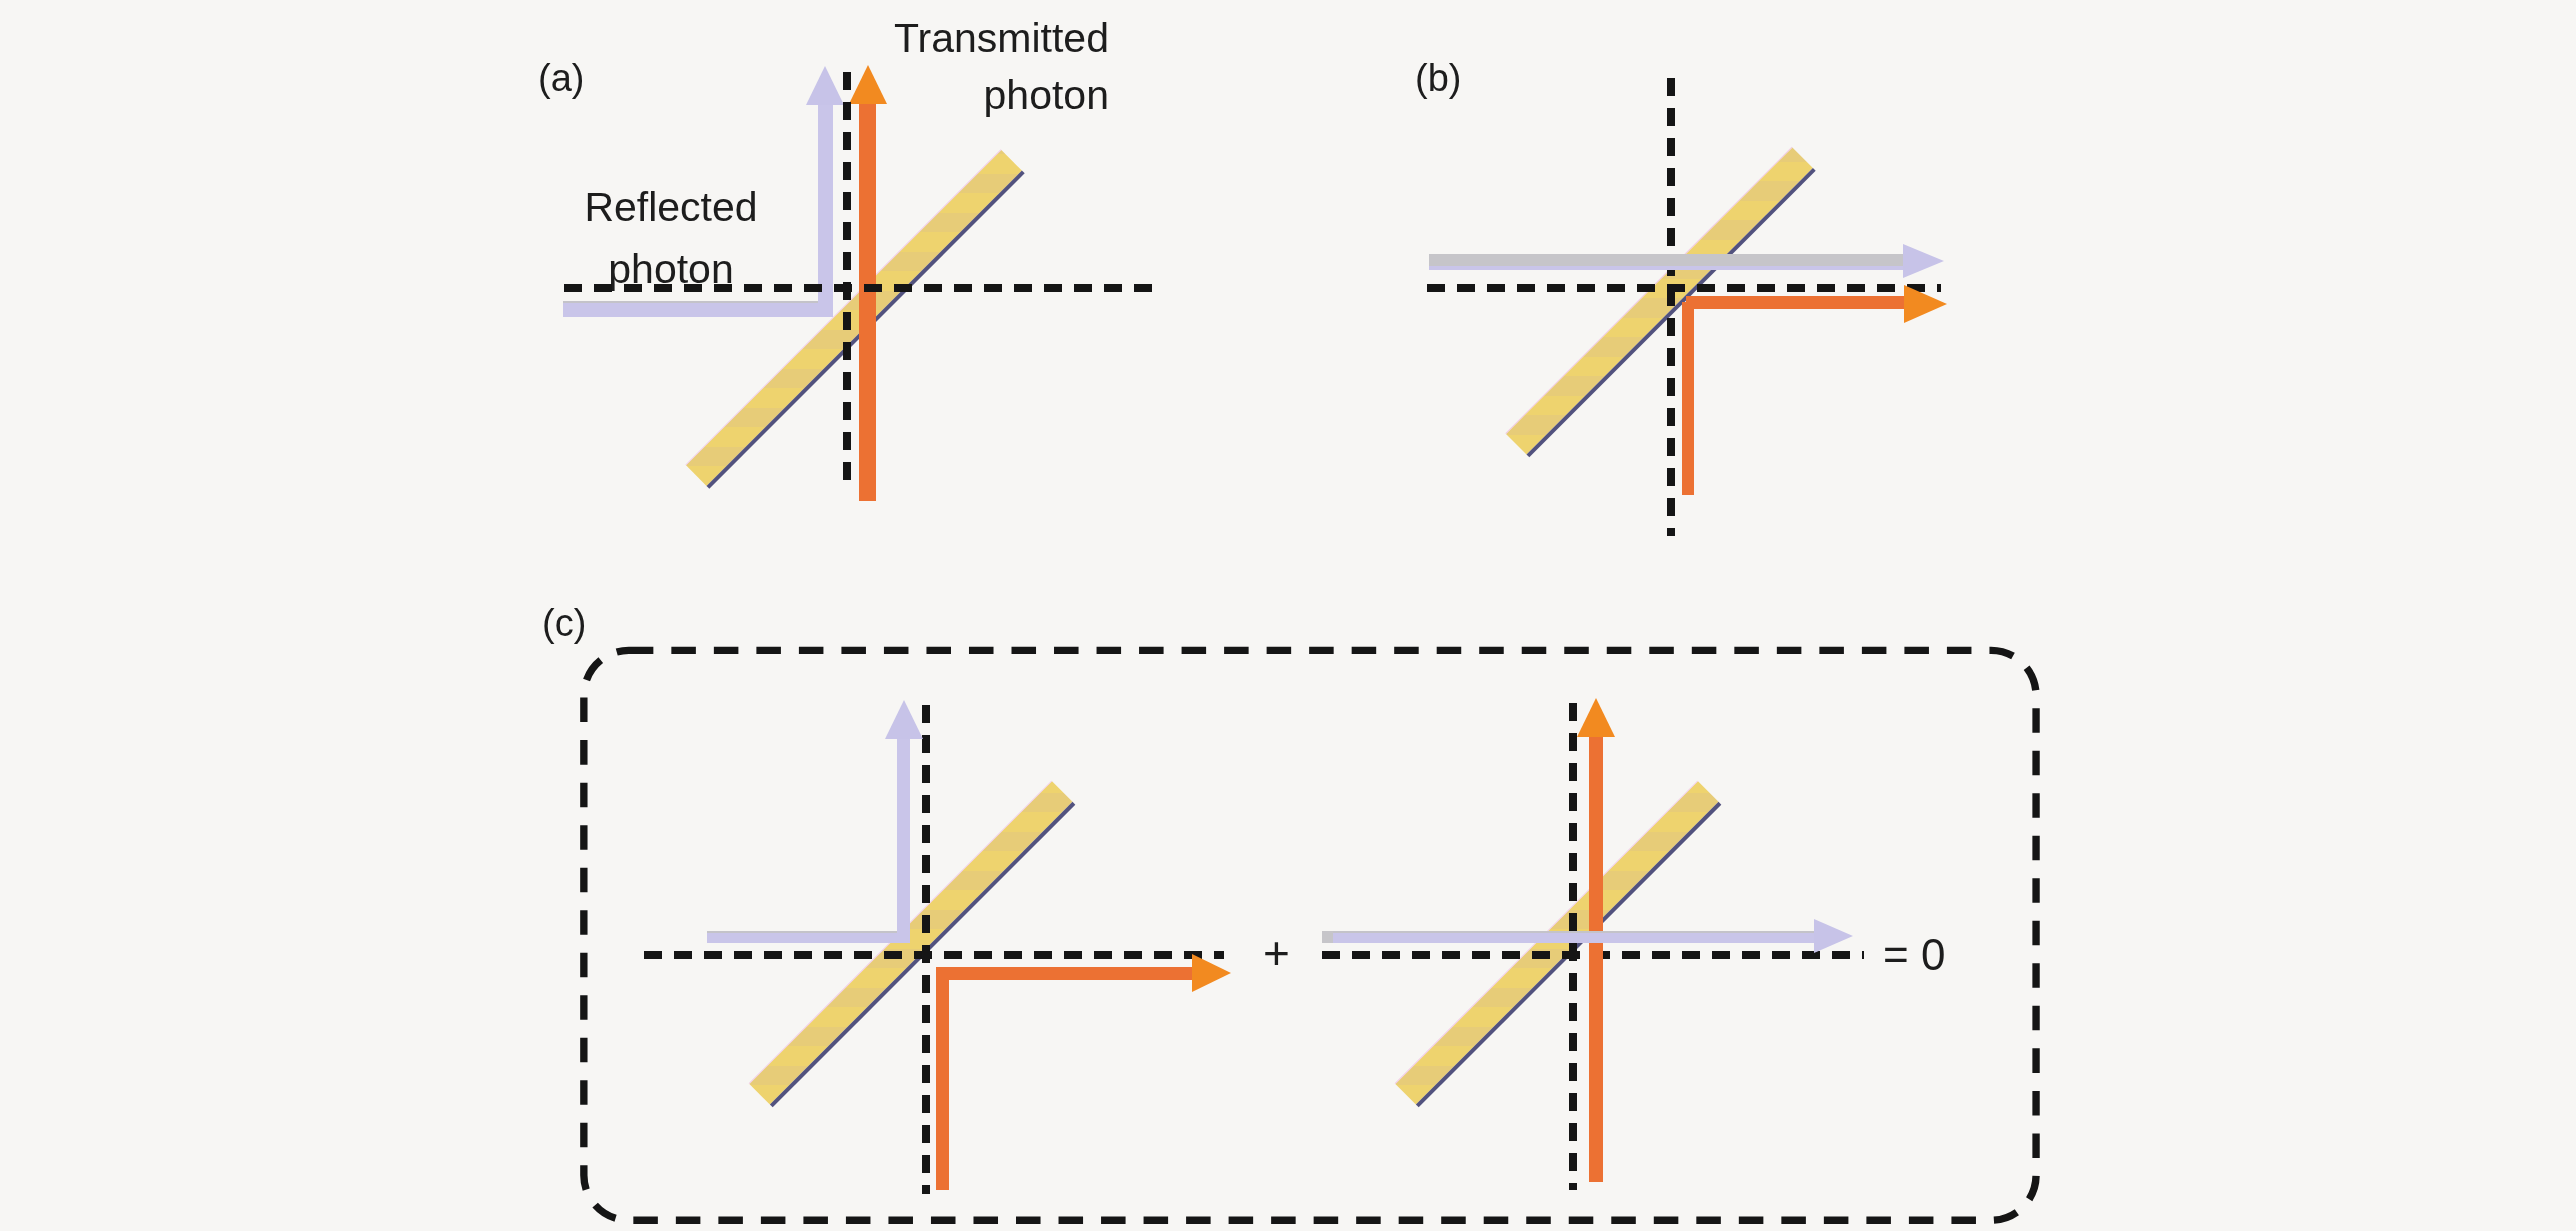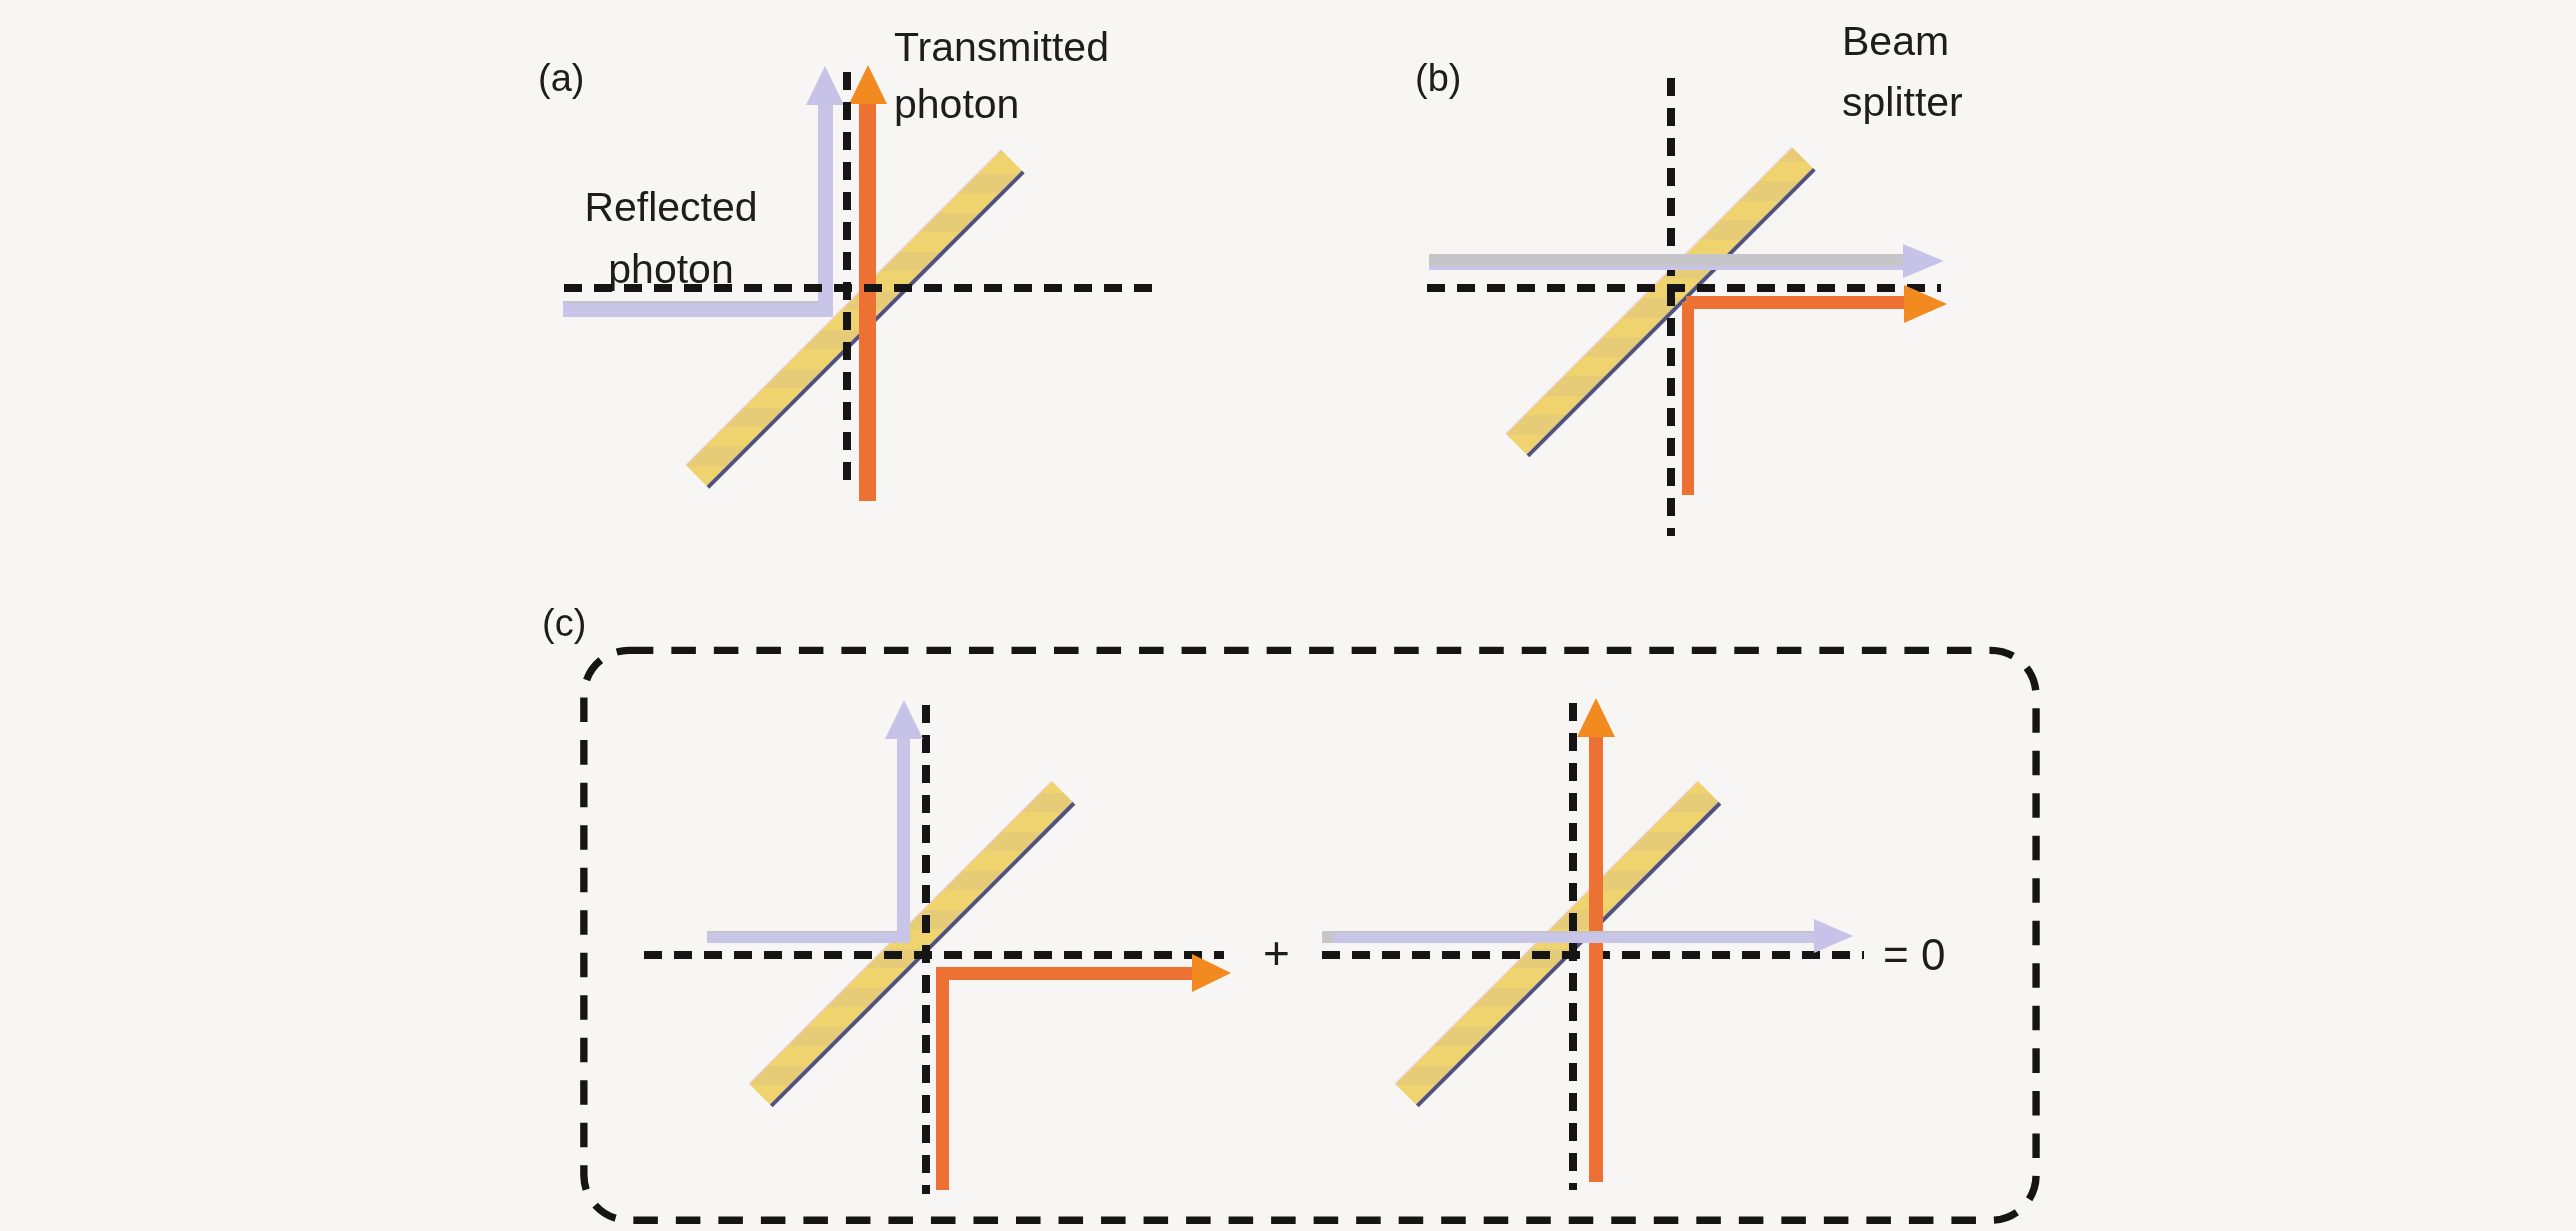--- a/index.html
+++ b/index.html
@@ -44,39 +44,38 @@
   .z1{z-index:1}.z2{z-index:2}.z3{z-index:3}.z5{z-index:5}
   svg{position:absolute;}
 </style>
 </head>
 <body>
 
 <div id="stage">
 
   <div class="txt panel-letter" style="left:538px; top:59px;">(a)</div>
 
-  <div class="txt fig-label" style="left:894px; top:19px; line-height:57px;"><span>Transmitted</span><br><span>photon</span></div>
+  <div class="txt fig-label" style="left:894px; top:10px; line-height:57px;text-align:right;"><span>Transmitted</span><br><span>photon</span></div>
 
   <div class="txt fig-label" style="left:569px; top:136px; width:204px; text-align:center; line-height:62px;margin-top:40px;"><span>Reflected</span><br><span>photon</span></div>
 
   <div class="beam-splitter z1" style="left:632px; top:302px; width:446px; transform:rotate(-45deg);"></div>
 
   <div class="bar lav lav-h z2" style="left:563px; top:301px; width:270px; height:15.5px;"></div>
   <div class="bar lav z2" style="left:818px; top:105px; width:14.7px; height:212px;"></div>
   <div class="head head-up-lav z2" style="left:806px; top:66px;"></div>
 
   <div class="bar org z2" style="left:859px; top:103px; width:17px; height:398px;"></div>
   <div class="head head-up-org z2" style="left:849px; top:65px;"></div>
 
   <div class="dash-h z3" style="left:564px; top:284px; width:597px;"></div>
   <div class="dash-v z3" style="left:843px; top:72px; height:420px;"></div>
 
   <div class="txt panel-letter" style="left:1415px; top:59px;">(b)</div>
 
-  <div class="txt fig-label" style="left:1842px; top:11.4px; line-height:61px;"><span>Beam</span><br><span>splitter</span></div>
 
   <div class="beam-splitter z1" style="left:1458px; top:285px; width:405px; transform:rotate(-45deg);"></div>
 
   <div class="dash-h z2" style="left:1427px; top:284px; width:514px;"></div>
   <div class="dash-v z2" style="left:1667px; top:78px; height:458px;"></div>
 
   <div class="bar lav z3" style="left:1429px; top:259px; width:474px; height:11.4px;"></div>
   <div class="bar gray z3" style="left:1429px; top:254px; width:474px; height:12.3px;"></div>
   <div class="head head-right-lav z3" style="left:1903px; top:244px;"></div>
 

